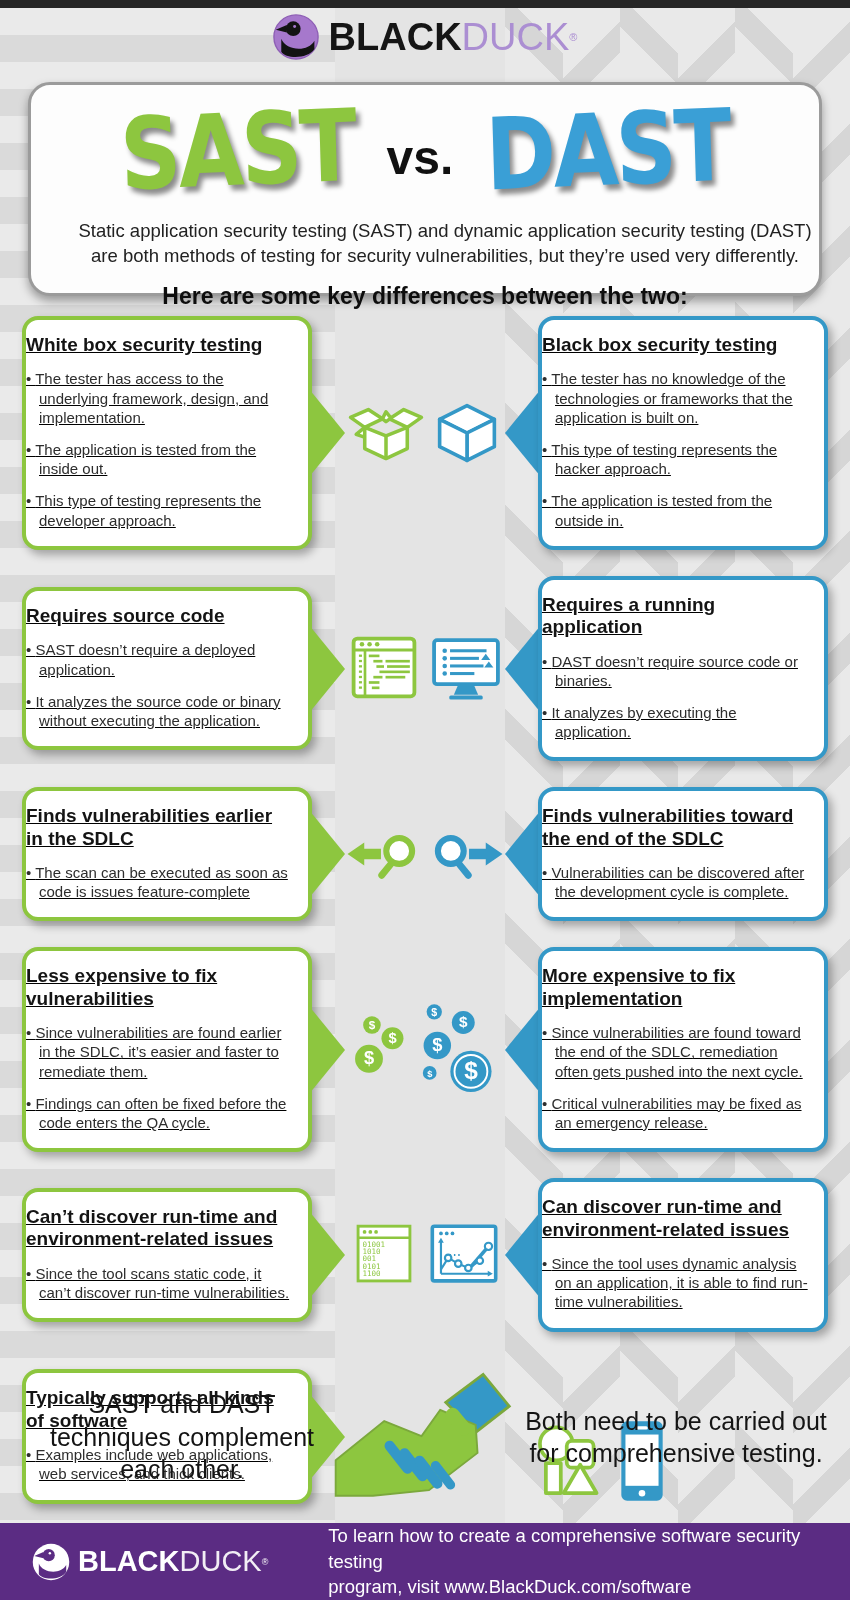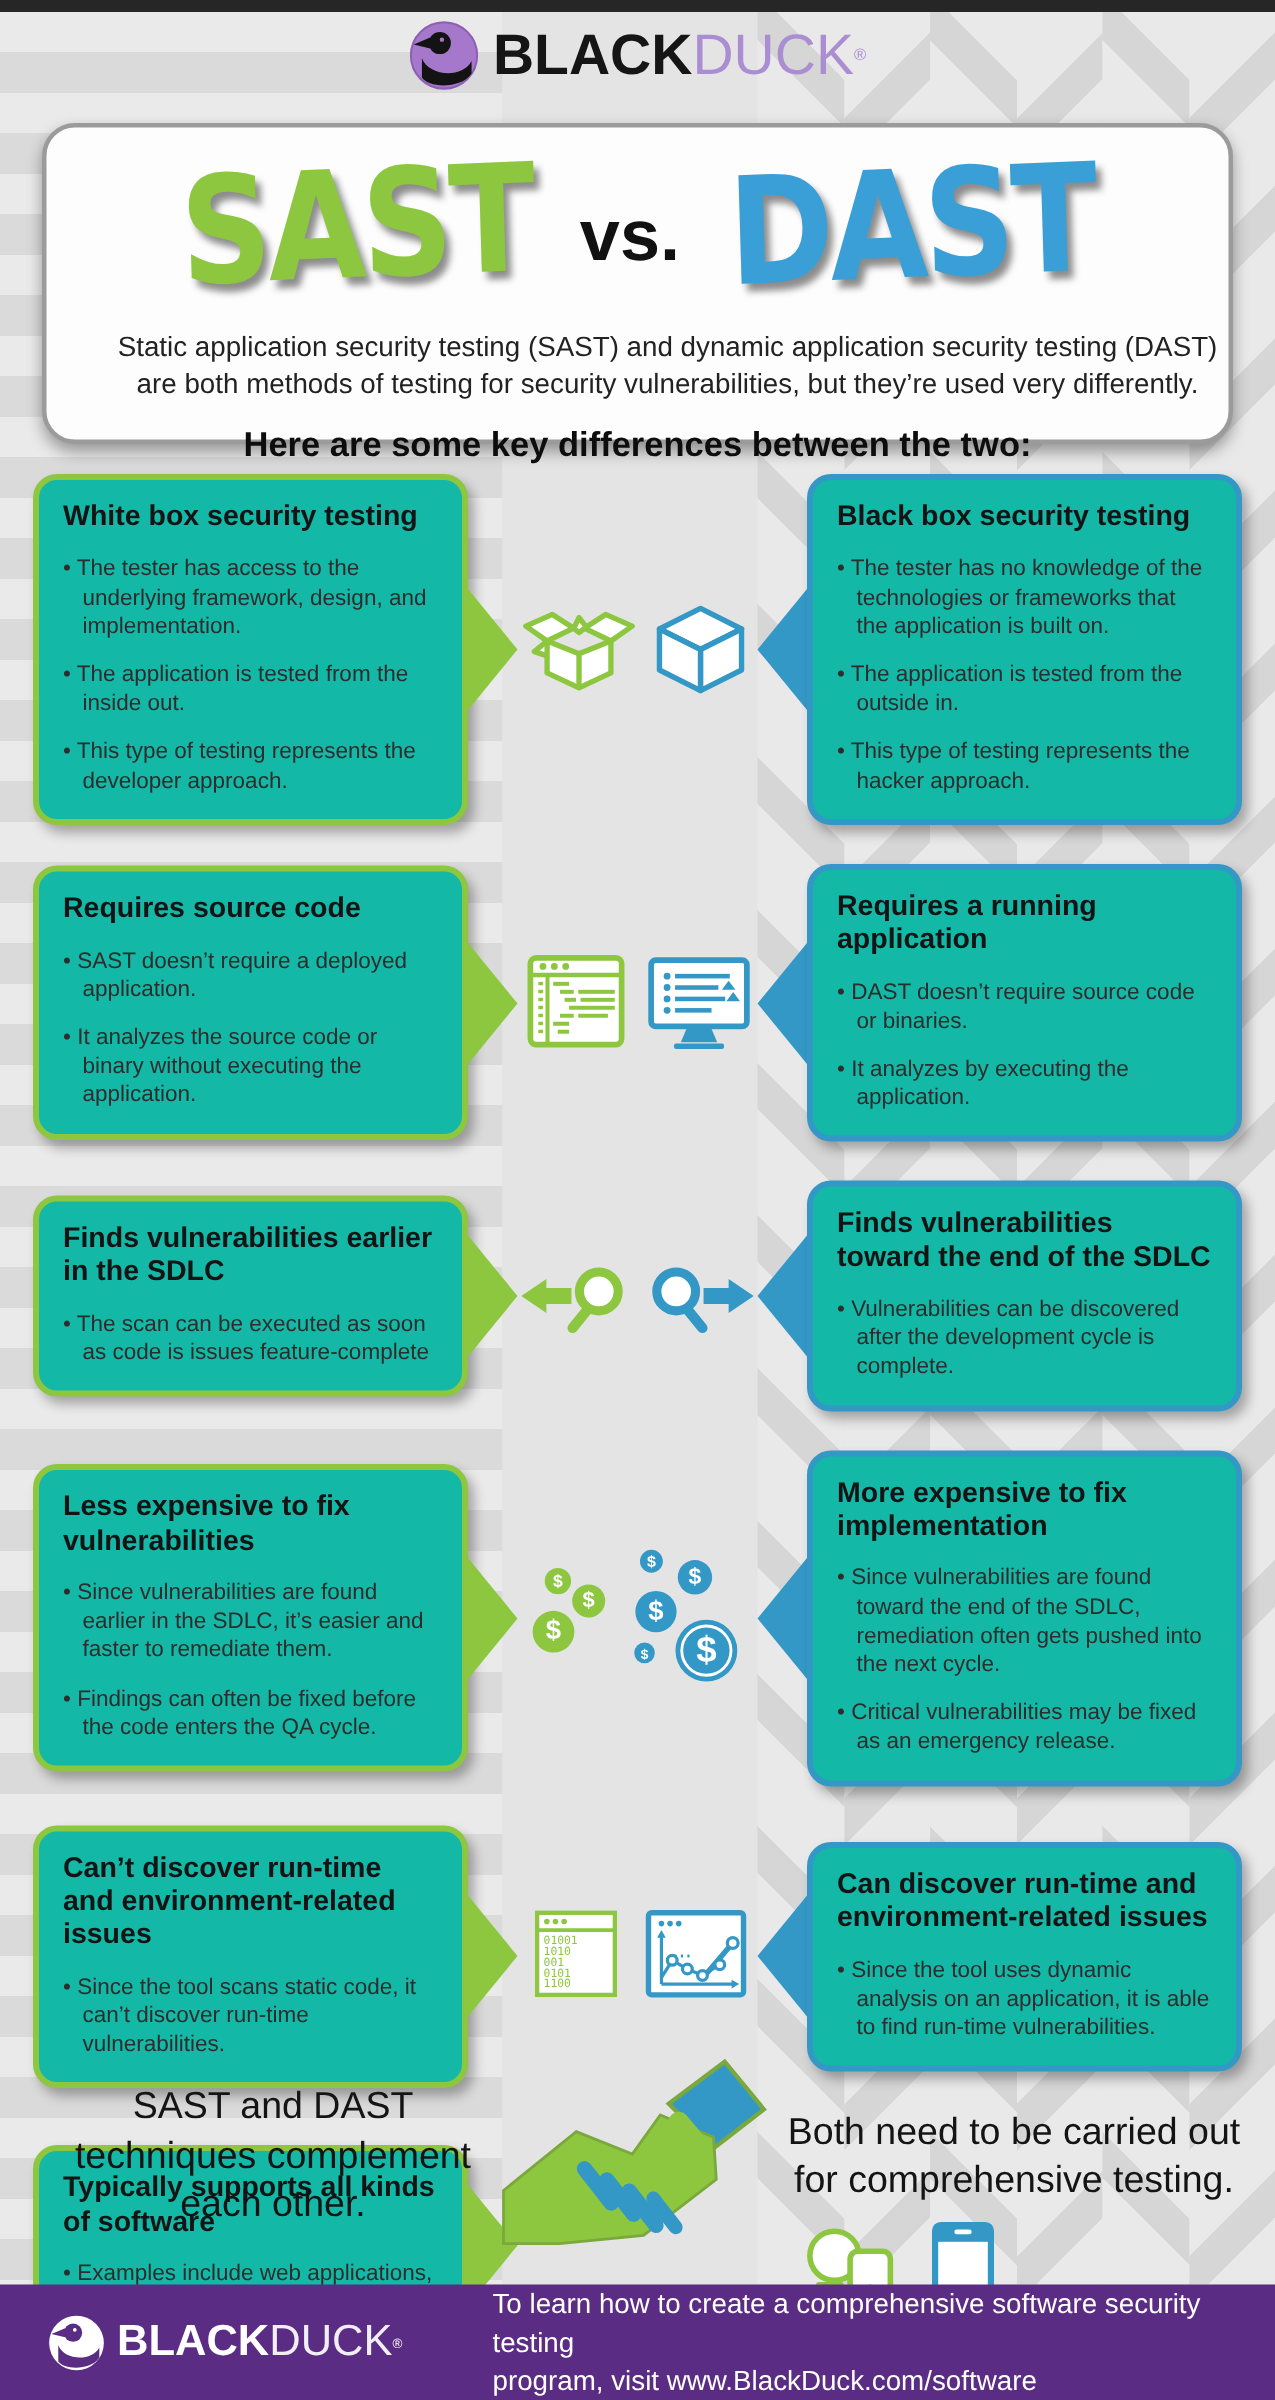--- a/index.html
+++ b/index.html
@@ -34,22 +34,22 @@
   .word-sast{color:#8dc63f;}
   .word-dast{color:#3a9fd6;}
   .word-vs{font-size:48px;font-weight:bold;color:#111;margin:0 22px;padding-top:14px;}
   .title-desc{font-size:18.5px;color:#222;line-height:1.35;margin-top:14px;padding-left:40px;}
   .title-sub{font-size:23px;font-weight:bold;color:#0d0d0d;margin-top:14px;}
 
   
   .rows{position:absolute;left:0;right:0;top:316px;display:flex;flex-direction:column;gap:26px;z-index:6;}
   .row{display:flex;align-items:center;}
   .side{display:flex;align-items:center;}
-  .card{width:290px;box-sizing:border-box;background:#14b8a6;border-radius:16px;
-    padding:14px 16px 16px 16px;box-shadow:4px 5px 8px rgba(0,0,0,.3);}
+  .card{width:290px;box-sizing:border-box;background:#ffffff;border-radius:16px;
+    padding:14px 16px 16px 0;box-shadow:4px 5px 8px rgba(0,0,0,.3);text-decoration:underline;}
   .card.green{border:4px solid #8dc63f;margin-left:22px;}
   .card.blue{border:4px solid #3498c7;margin-right:22px;}
   .card h3{margin:0 0 8px 0;font-size:19px;line-height:1.18;color:#141414;}
   .card ul{margin:0;padding:0;list-style:none;}
   .card ul li{font-size:15px;line-height:1.28;color:#2d2d2d;padding-left:13px;text-indent:-13px;margin-top:13px;}
   .card ul li:before{content:"• ";}
   .arr-r{width:0;height:0;border-top:44px solid transparent;border-bottom:44px solid transparent;
     border-left:36px solid #8dc63f;margin-left:-3px;}
   .arr-l{width:0;height:0;border-top:44px solid transparent;border-bottom:44px solid transparent;
     border-right:36px solid #3498c7;margin-right:-3px;}
@@ -146,22 +146,22 @@
           <polygon points="88,31 88,69 50,88 50,50"></polygon>
           <polygon points="12,31 12,69 50,88 50,50"></polygon>
         </svg>
       </div>
       <div class="side">
         <div class="arr-l"></div>
         <div class="card blue">
           <h3>Black box security testing</h3>
           <ul>
               <li>The tester has no knowledge of the technologies or frameworks that the application is built on.</li>
+              <li>This type of testing represents the hacker approach.</li>
               <li>The application is tested from the outside in.</li>
-              <li>This type of testing represents the hacker approach.</li>
             </ul>
         </div>
       </div>
     </div>
 
     <div class="row r2">
       <div class="side">
         <div class="card green">
           <h3>Requires source code</h3>
           <ul>

